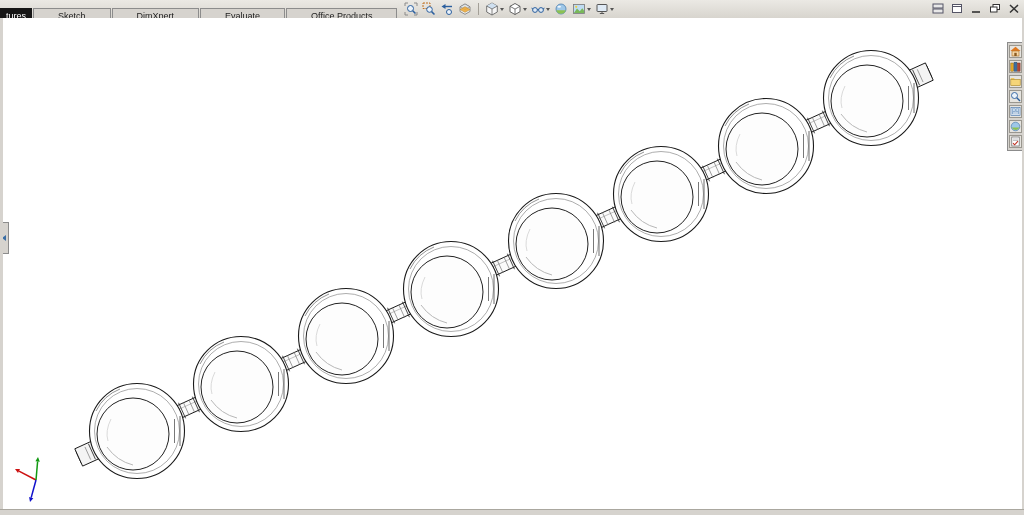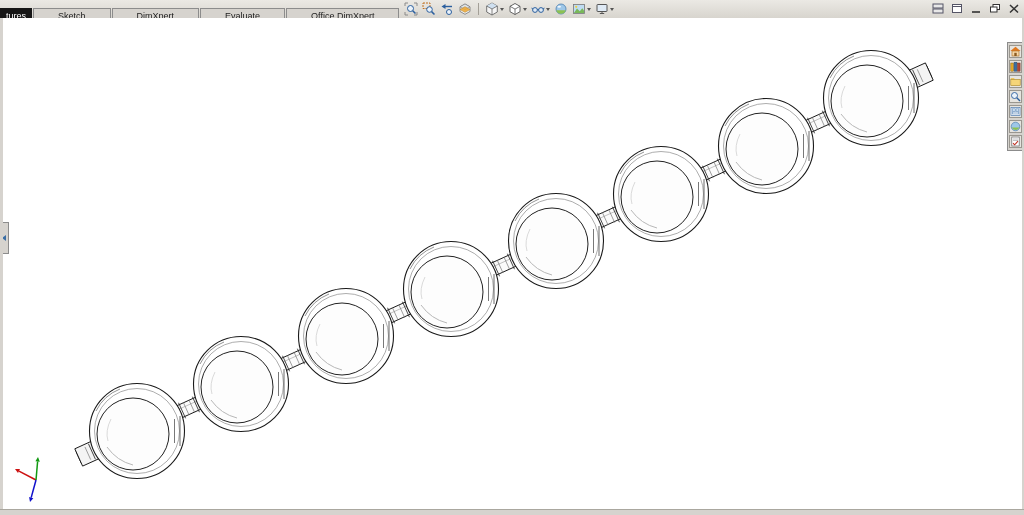--- a/index.html
+++ b/index.html
@@ -35,21 +35,21 @@
 </style>
 </head>
 <body>
 
 <div class="topbar">
   <div class="tabs">
     <div class="tab cut">tures</div>
     <div class="tab">Sketch</div>
     <div class="tab">DimXpert</div>
     <div class="tab">Evaluate</div>
-    <div class="tab">Office DimXpert</div>
+    <div class="tab">Office Products</div>
   </div>
 
   <div class="hud">
     <div class="tbtn">
       <svg width="14" height="14" viewBox="0 0 14 14">
         <path d="M1,4 L1,1 L4,1 M10,1 L13,1 L13,4 M13,10 L13,13 L10,13 M4,13 L1,13 L1,10" stroke="#8a8a8a" fill="none" stroke-width="1"></path>
         <circle cx="6.5" cy="6.5" r="3" fill="#eaf2fa" stroke="#2b5f9e"></circle>
         <line x1="8.7" y1="8.7" x2="11.5" y2="11.5" stroke="#2b5f9e" stroke-width="1.5"></line>
       </svg>
     </div>

